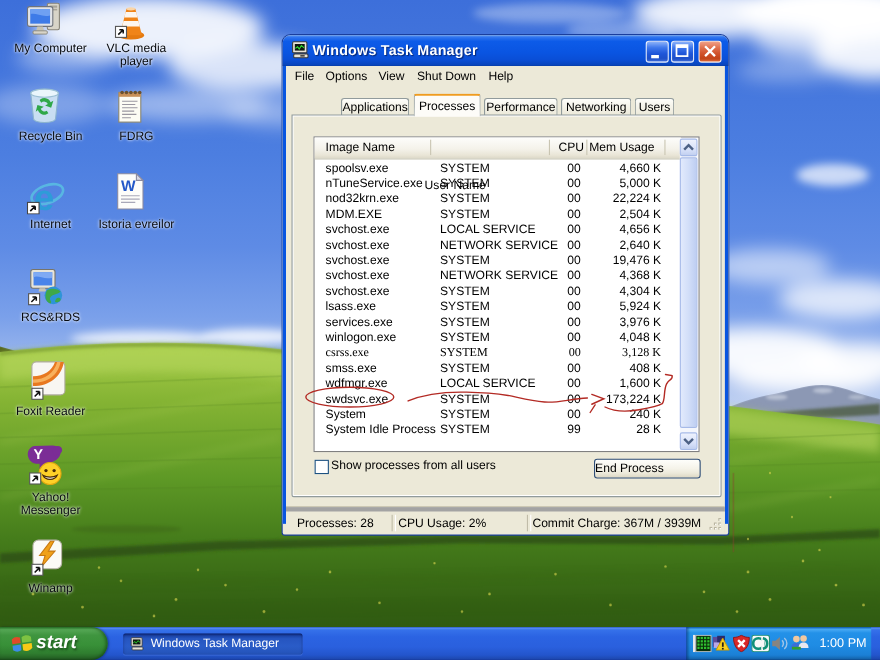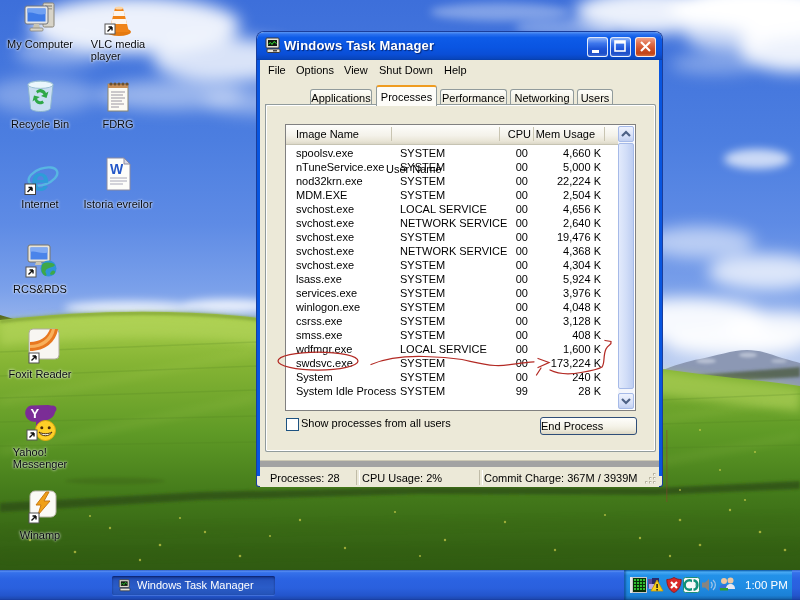--- a/index.html
+++ b/index.html
@@ -1,20 +1,20 @@
 <!DOCTYPE html>
 <html><head>
 <meta charset="utf-8">
 <style>
   html,body{margin:0;padding:0;}
   body{width:800px;height:600px;overflow:hidden;position:relative;
        font-family:"Liberation Sans",sans-serif;}
   #wall{position:absolute;left:0;top:0;}
   .icon{position:absolute;}
-  .ilabel{position:absolute;color:#06090E;font-size:11px;text-align:left;line-height:12px;white-space:nowrap;transform:translateX(-50%);text-shadow:0 0 3px rgba(255,255,255,.9),0 0 2px rgba(255,255,255,.7);}
+  .ilabel{position:absolute;color:#06090E;font-size:11px;text-align:center;line-height:12px;white-space:nowrap;transform:translateX(-50%);text-shadow:0 0 3px rgba(255,255,255,.9),0 0 2px rgba(255,255,255,.7);padding-left:12px;}
   
   #win{position:absolute;left:257px;top:32px;width:405px;height:454px;
        border-radius:7px 7px 2px 2px;
        background:#ECE9D8;
        box-shadow:0 0 0 1px #1A3E9C;}
   #titlebar{position:absolute;left:0;top:0;width:405px;height:28px;
        border-radius:7px 7px 0 0;
        background:linear-gradient(180deg,#5A96F4 0%,#2B71EE 8%,#0D5BE8 20%,#0A55E2 55%,#0A4ED6 80%,#0845BC 96%,#073DA6 100%);}
   #titleicon{position:absolute;left:8px;top:5px;}
   #titletext{position:absolute;left:27px;top:6px;color:#fff;font-size:13px;font-weight:bold;
@@ -50,21 +50,21 @@
   .sbtn{position:absolute;left:0;width:16px;height:16px;border-radius:2px;
        background:linear-gradient(180deg,#EEF2FD,#D4DEF8 70%,#C2D0F0);border:1px solid #A6BAE8;box-sizing:border-box;}
   #sthumb{position:absolute;left:0;top:17px;width:16px;height:246px;border-radius:2px;
        background:linear-gradient(90deg,#E2EAFC,#D2DEF8 50%,#BECEF2);border:1px solid #A6BAE8;box-sizing:border-box;}
   #chkbox{position:absolute;left:26px;top:358px;width:13px;height:13px;background:#fff;border:1px solid #1D5281;box-sizing:border-box;}
   #chklabel{position:absolute;left:41px;top:357px;font-size:11px;color:#000;}
   #endbtn{position:absolute;left:280px;top:357px;width:97px;height:18px;
        background:linear-gradient(180deg,#FEFEFB 0%,#F5F3E9 50%,#EDEADB 75%,#DDD8C4 100%);
        border:1px solid #2F4E78;border-radius:3px;box-sizing:border-box;
        font-size:11px;text-align:left;line-height:16px;color:#000;}
-  #statusbar{position:absolute;left:0px;top:401px;width:399px;height:20px;background:#ECE9D8;border-top:6px solid #a3a3a3;box-shadow:0 -1px 0 #CCC8B4;font-size:11px;color:#000;}
+  #statusbar{position:absolute;left:0px;top:401px;width:399px;height:20px;background:#ECE9D8;border-top:4px solid #a3a3a3;box-shadow:0 -1px 0 #CCC8B4;font-size:11px;color:#000;}
   .stext{position:absolute;top:5px;}
   .sdiv{position:absolute;top:3px;width:2px;height:15px;border-left:1px solid #C0BCA8;border-right:1px solid #fff;}
   
   #taskbar{position:absolute;left:0;top:570px;width:800px;height:30px;
        background:linear-gradient(180deg,#1C48B4 0%,#5A8FF2 3%,#3571EA 9%,#2B63E2 30%,#2A60DE 60%,#2355CC 85%,#1D48B0 97%,#15369A 100%);}
   #startbtn{position:absolute;left:0;top:0;width:98px;height:30px;border-radius:0 15px 15px 0;
        background:linear-gradient(180deg,#2E7D2E 0%,#55A755 8%,#3F953F 25%,#389038 55%,#2F7D2F 80%,#266426 94%,#1E501E 100%);
        box-shadow:inset -2px 0 3px rgba(0,40,0,.45), 1px 0 2px rgba(0,0,60,.4);}
   #starttext{position:absolute;left:33px;top:4px;color:#fff;font-size:17px;font-weight:bold;font-style:italic;
        text-shadow:1px 2px 2px rgba(0,30,0,.5);}
@@ -334,21 +334,21 @@
             <span class="c2">SYSTEM</span>
             <span class="c3">00</span>
             <span class="c4">3,976 K</span>
           </div>
         <div class="row" style="top:175px;">
             <span class="c1">winlogon.exe</span>
             <span class="c2">SYSTEM</span>
             <span class="c3">00</span>
             <span class="c4">4,048 K</span>
           </div>
-        <div class="row" style="top:189px;">
+        <div class="row" style="top:189px;font-family:Liberation Serif, serif;">
             <span class="c1">csrss.exe</span>
             <span class="c2">SYSTEM</span>
             <span class="c3">00</span>
             <span class="c4">3,128 K</span>
           </div>
         <div class="row" style="top:203px;">
             <span class="c1">smss.exe</span>
             <span class="c2">SYSTEM</span>
             <span class="c3">00</span>
             <span class="c4">408 K</span>
@@ -544,20 +544,31 @@
   <rect x="4" y="2" width="26" height="26" rx="5" fill="#FBFAF6" stroke="#B8B4A8" stroke-width="1"></rect>
   <path d="M 20,3 L 10,16 L 15,16 L 12,26 L 24,12 L 18,12 L 23,3 Z" fill="#F0A018" stroke="#C87810" stroke-width="1"></path>
   <rect x="3" y="24" width="10" height="10" fill="#fff" stroke="#555" stroke-width="1"></rect>
   <path d="M 5.5,31.5 L 10,27 M 10,27 L 6.5,27 M 10,27 L 10,30.5" stroke="#111" stroke-width="1.4" fill="none"></path>
 </svg>
 <div class="ilabel" style="left:40px;top:529px;">Winamp</div>
 
 </div>
 
 <div id="taskbar">
+  <div id="startbtn">
+    <svg width="22" height="22" viewBox="0 0 22 22" style="position:absolute;left:9px;top:4px;">
+      <g transform="rotate(-7 11 11)">
+        <path d="M 2.2,6.2 C 4.5,4.2 7,4 9.8,5.4 L 9.8,10.4 L 2.2,10.6 Z" fill="#E04A2A"></path>
+        <path d="M 11.3,5.2 C 14.5,3.4 17.2,3.6 19.8,5.8 L 19.8,10.2 L 11.3,10.4 Z" fill="#7DC242"></path>
+        <path d="M 2.2,12 L 9.8,11.8 L 9.8,16.8 C 7,18.4 4.8,18.2 2.2,16.2 Z" fill="#3C8CE8"></path>
+        <path d="M 11.3,11.8 L 19.8,11.6 L 19.8,16 C 17.2,18.6 14.3,18.8 11.3,17.2 Z" fill="#F8C916"></path>
+      </g>
+    </svg>
+    <span id="starttext">start</span>
+  </div>
   <div id="taskbtn">
     <svg width="14" height="13" viewBox="0 0 17 17" style="position:absolute;left:6px;top:3px;">
       <rect x="1" y="1" width="13" height="10" rx="1" fill="#E8E4D8" stroke="#3A3A3A" stroke-width="1"></rect>
       <rect x="3" y="3" width="9" height="6" fill="#101810"></rect>
       <path d="M 3.5,7 L 5.5,5.5 L 7,7.5 L 9,4.5 L 11.5,6.5" stroke="#30E030" stroke-width="1" fill="none"></path>
       <rect x="2" y="12" width="13" height="3.5" rx="1" fill="#E8E4D8" stroke="#3A3A3A" stroke-width="1"></rect>
     </svg>
     <span class="ttxt">Windows Task Manager</span>
   </div>
   <div id="tray">

